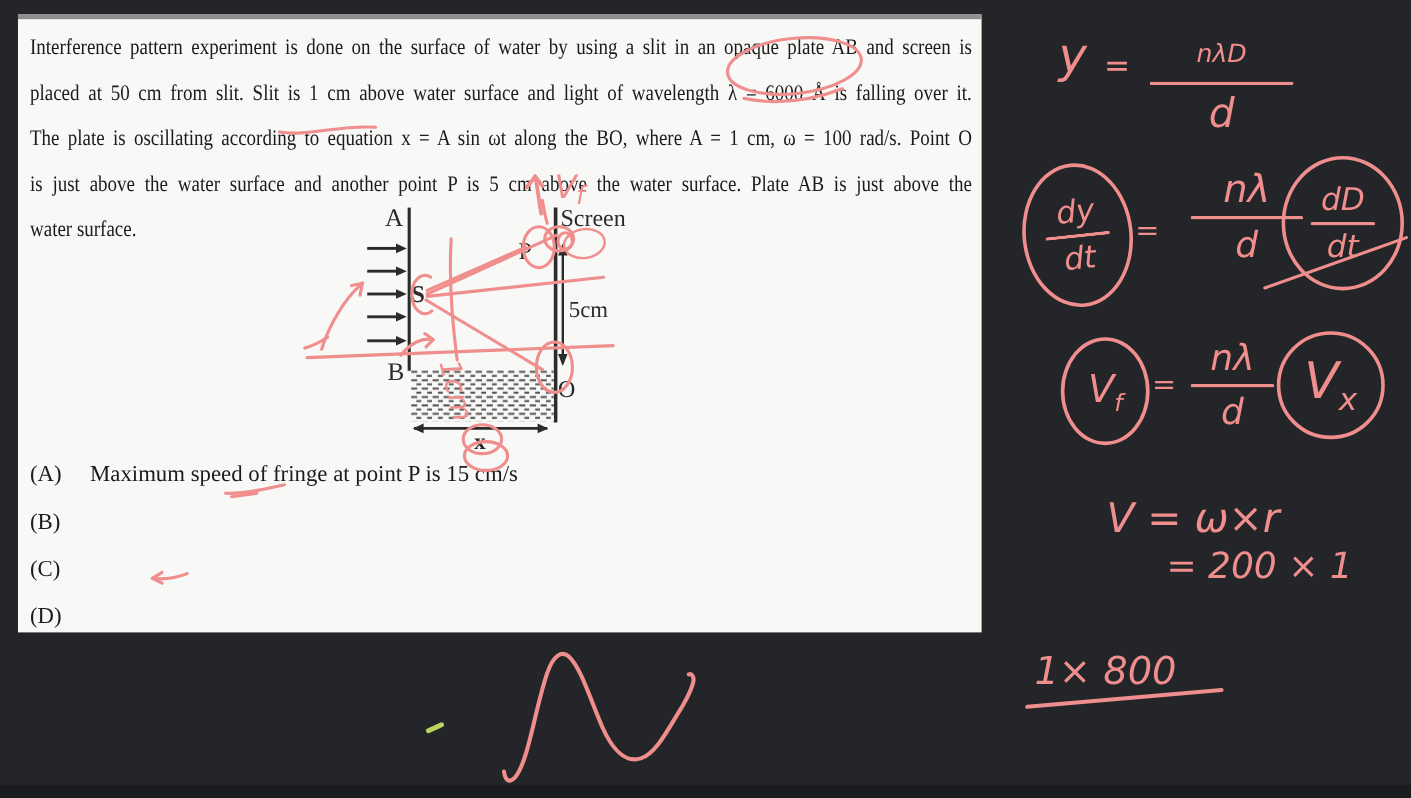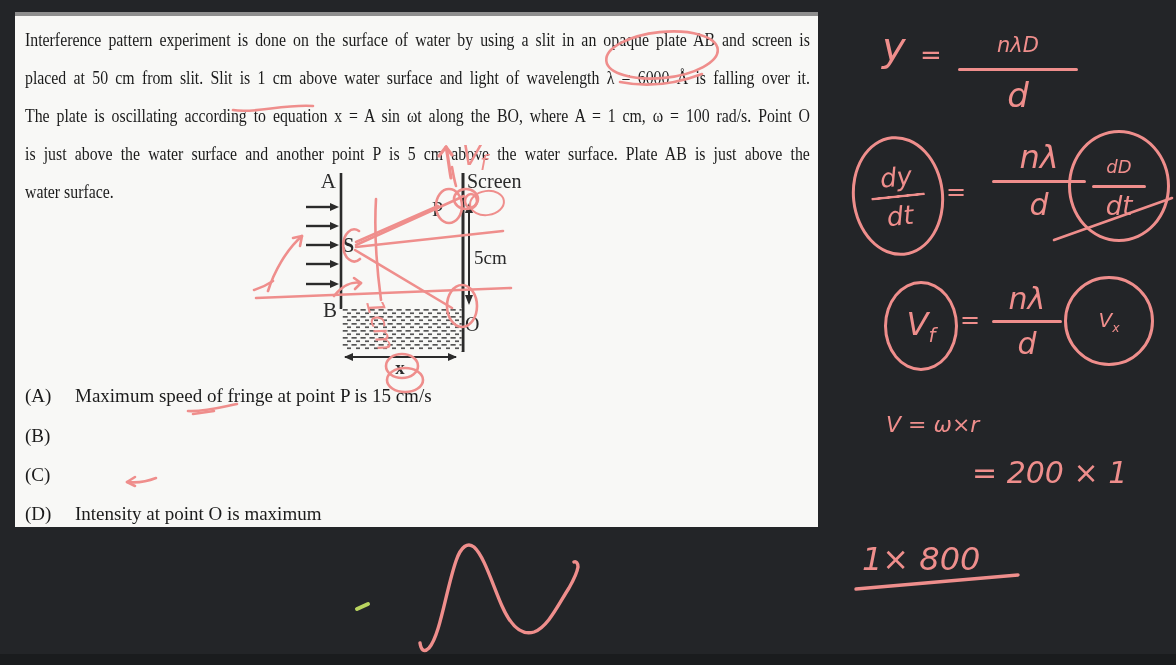--- a/index.html
+++ b/index.html
@@ -61,21 +61,20 @@
     <span>Maximum speed of fringe at point P is 15 cm/s</span>
   </div>
   <div class="opt" style="top:408px">
     <span class="lab">(B)</span>
   </div>
   <div class="opt" style="top:447px">
     <span class="lab">(C)</span>
   </div>
   <div class="opt" style="top:486px">
     <span class="lab">(D)</span>
-    <span>Intensity at point O is maximum</span>
   </div>
 </div>
 
 <svg class="overlay" width="1176" height="665" viewBox="0 0 1176 665">
   <defs>
     <pattern id="wtr" width="9" height="7" patternUnits="userSpaceOnUse">
       <rect width="9" height="7" fill="#f8f8f6"></rect>
       <rect x="0.5" y="1" width="5.2" height="1.7" fill="#555"></rect>
       <rect x="5" y="4.4" width="5.2" height="1.7" fill="#555"></rect>
     </pattern>
@@ -198,36 +197,36 @@
   </span>
 </div>
 <span class="hw" style="left:946px;top:178px;font-size:24px">=</span>
 <span class="hw frac" style="left:992px;top:136px;width:94px">
   <span style="font-size:32px;line-height:42px">nλ</span>
   <span class="bar"></span>
   <span style="font-size:30px;line-height:40px">d</span>
 </span>
 <div class="oval" style="left:1068px;top:130px;width:102px;height:112px">
   <span class="frac">
-    <span style="font-size:18px;line-height:32px">dD</span>
+    <span style="font-size:26px;line-height:32px">dD</span>
     <span class="bar" style="width:54px"></span>
     <span style="font-size:26px;line-height:32px">dt</span>
   </span>
 </div>
 
 <div class="oval" style="left:884px;top:281px;width:74px;height:90px">
   <span style="font-size:32px"><span>V</span><sub class="hws">f</sub></span>
 </div>
 <span class="hw" style="left:960px;top:306px;font-size:24px">=</span>
 <span class="hw frac" style="left:992px;top:280px;width:70px">
   <span style="font-size:30px;line-height:38px">nλ</span>
   <span class="bar"></span>
   <span style="font-size:30px;line-height:38px">d</span>
 </span>
 <div class="oval" style="left:1064px;top:276px;width:90px;height:90px">
-  <span style="font-size:20px"><span>V</span><sub class="hws">x</sub></span>
-</div>
-
-<span class="hw" style="left:886px;top:412px;font-size:22px">V = ω×r</span>
+  <span style="font-size:42px"><span>V</span><sub class="hws">x</sub></span>
+</div>
+
+<span class="hw" style="left:922px;top:412px;font-size:34px">V = ω×r</span>
 <span class="hw" style="left:972px;top:455px;font-size:30px">= 200 × 1</span>
 <span class="hw" style="left:862px;top:540px;font-size:32px">1× 800</span>
 
 <div class="botstrip"></div>
 
 </body></html>

